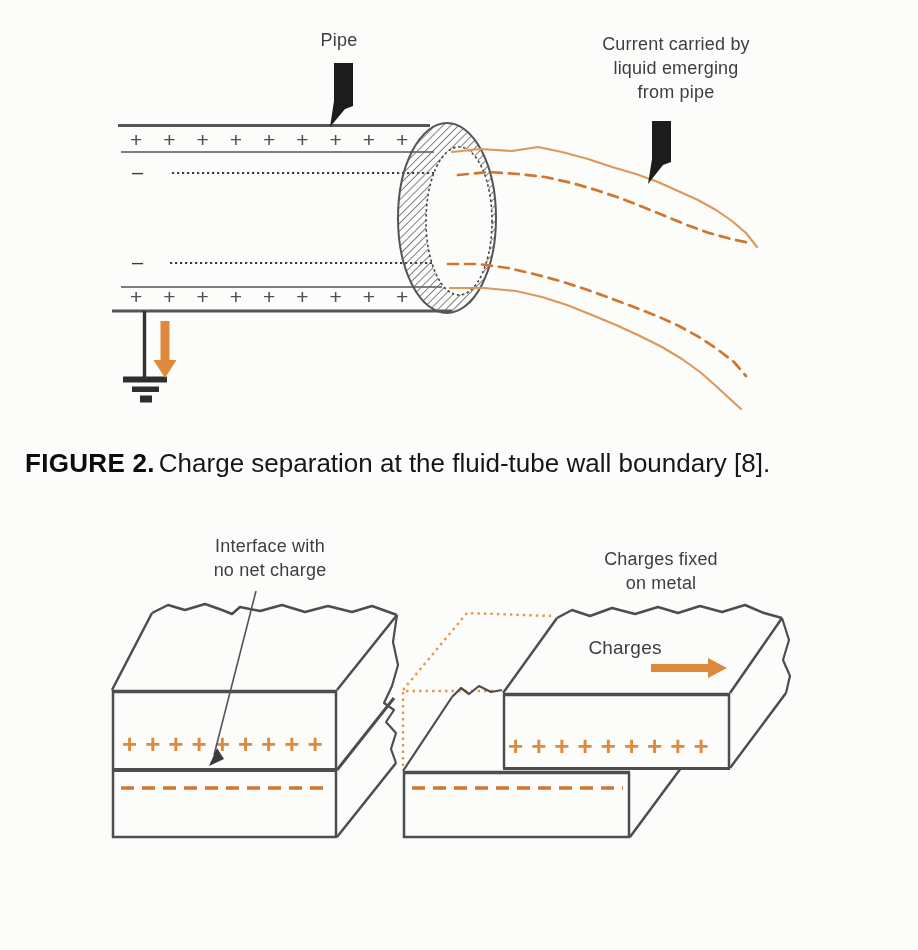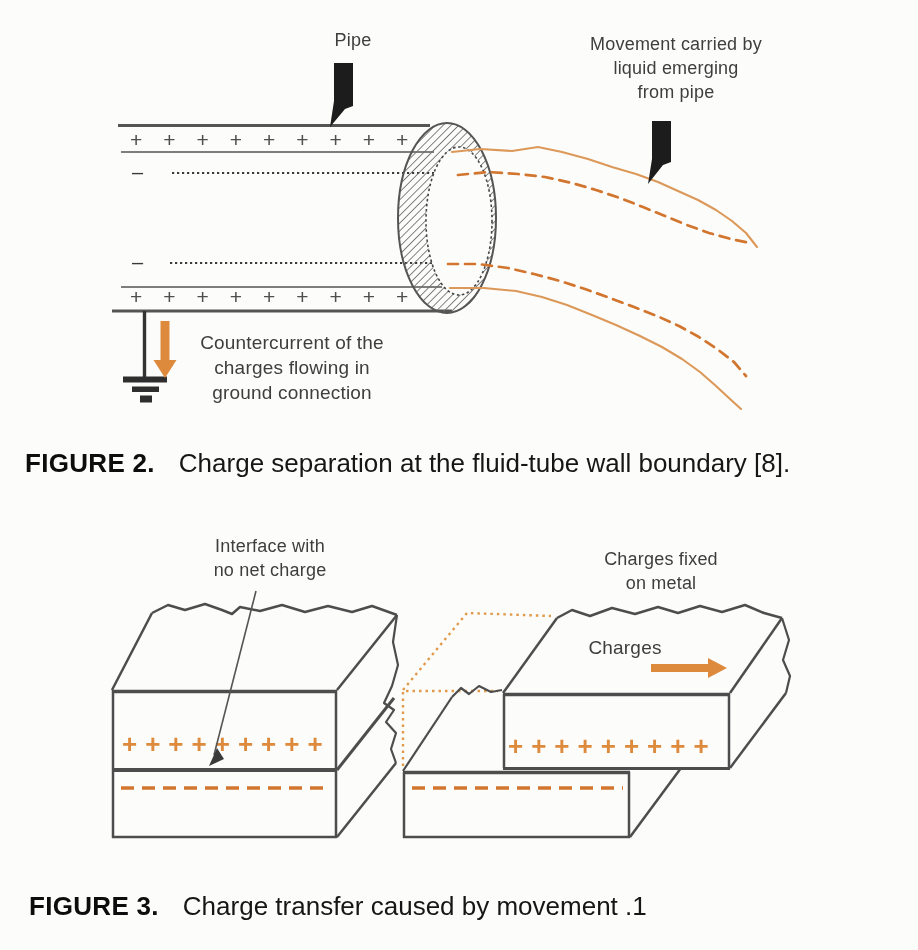--- a/index.html
+++ b/index.html
@@ -15,21 +15,21 @@
     color:#3e3e3e;
     font-size:18px;line-height:1.32;
     text-align:center;white-space:pre-line;
     letter-spacing:.2px;
   }
   .lbl-big{font-size:19px;}
   .caption{
     position:absolute;
     color:#161616;font-size:26px;line-height:1.1;white-space:nowrap;
   }
-  .caption .tag{font-weight:bold;letter-spacing:.3px;margin-right:24px;color:#0d0d0d;}
+  .caption .tag{font-weight:bold;letter-spacing:.3px;margin-right:4px;color:#0d0d0d;}
 </style>
 </head>
 <body>
 
 <div class="page">
 
   <svg class="art" viewBox="0 0 918 950">
     <defs>
       <pattern id="hatch" width="5.5" height="5.5" patternUnits="userSpaceOnUse" patternTransform="rotate(45)">
         <line x1="0" y1="0" x2="0" y2="5.5" stroke="#6d6d6d" stroke-width="1.7"></line>
@@ -129,39 +129,33 @@
       <line x1="730" y1="768" x2="786" y2="693" stroke-width="2.5"></line>
     </g>
     <text x="508" y="755" font-size="26" font-weight="bold" letter-spacing="8" fill="#dd8a3c">+++++++++</text>
 
     <g fill="#dd8a3c">
       <rect x="651" y="664" width="57" height="8"></rect>
       <path d="M708,658 L708,678 L727,668 Z"></path>
     </g>
   </svg>
 
-  <div class="lbl" style="left:318px;top:29px;width:70px;">Pipe</div>
+  <div class="lbl" style="left:304px;top:29px;width:70px;">Pipe</div>
 
-  <div class="lbl" style="left:578px;top:33px;width:196px;">Movement carried by
+  <div class="lbl" style="left:578px;top:33px;width:196px;">Current carried by
 liquid emerging
 from pipe</div>
 
-  <div class="lbl lbl-big" style="left:183px;top:330px;width:218px;">Countercurrent of the
-charges flowing in
-ground connection</div>
 
   <div class="lbl" style="left:583px;top:548px;width:156px;">Charges fixed
 on metal</div>
 
   <div class="lbl" style="left:192px;top:535px;width:156px;">Interface with
 no net charge</div>
 
   <div class="lbl lbl-big" style="left:566px;top:635px;width:118px;">Charges</div>
 
   <div class="caption" style="left:25px;top:449px;">
     <span class="tag">FIGURE 2.</span><span>Charge separation at the fluid-tube wall boundary [8].</span>
   </div>
 
-  <div class="caption" style="left:29px;top:892px;">
-    <span class="tag">FIGURE 3.</span><span>Charge transfer caused by movement .1</span>
-  </div>
 
 </div>
 
 </body></html>

